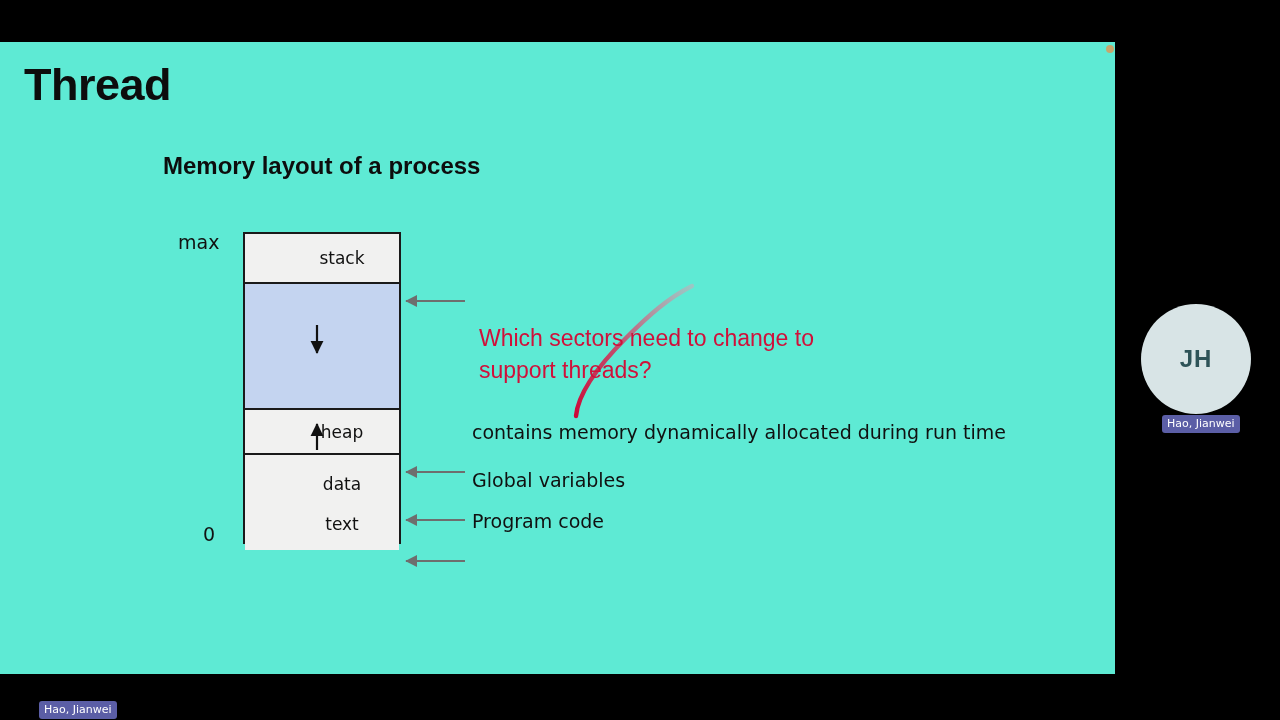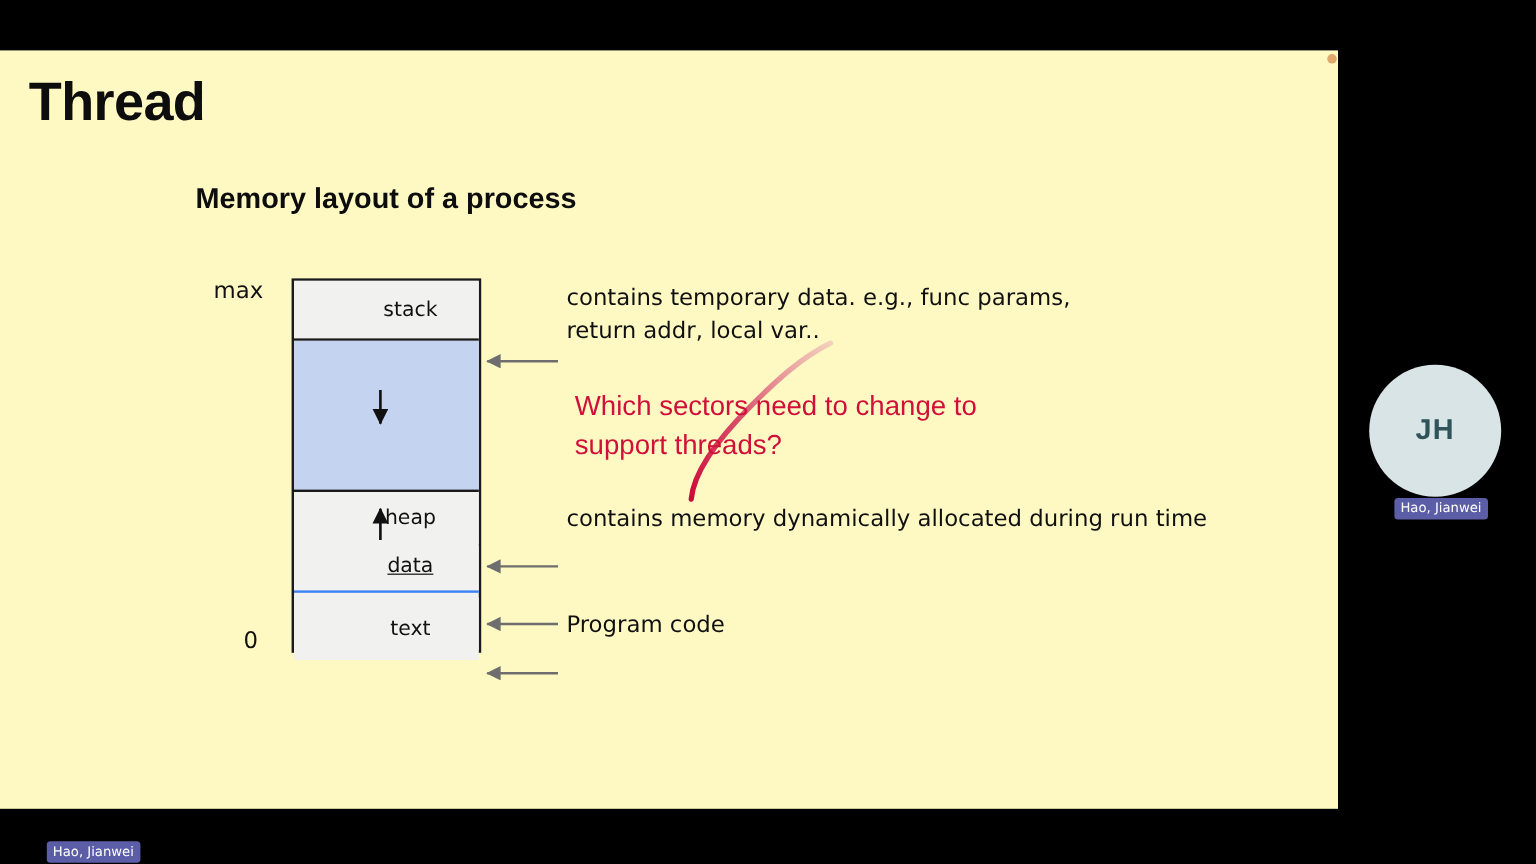--- a/index.html
+++ b/index.html
@@ -24,21 +24,21 @@
     background: #000000;
   }
 
   
   #slide {
     position: absolute;
     left: 0;
     top: 42px;
     width: 1115px;
     height: 632px;
-    background: #fef9c3;
+    background: #5eead4;
     overflow: hidden;
   }
 
   
   .slide-dot {
     position: absolute;
     left: 1106px;
     top: 45px;
     width: 8px;
     height: 8px;
@@ -105,21 +105,21 @@
     align-items: center;
     justify-content: center;
     font-size: 17px;
     color: #111111;
     font-family: "DejaVu Sans", sans-serif;
     padding-left: 40px;
   }
   .seg-stack { top: 0px;   height: 50px; border-bottom: 2px solid #1a1a1a; }
   .seg-gap   { top: 50px;  height: 126px; background: #c4d4f0; border-bottom: 2px solid #1a1a1a; }
   .seg-heap  { top: 176px; height: 45px; border-bottom: 2px solid #1a1a1a; }
-  .seg-data  { top: 217px; height: 43px; border-bottom: 2px solid #3b82f6; text-decoration: underline; }
+  .seg-data  { top: 229px; height: 43px; border-bottom: 2px solid #3b82f6; }
   .seg-text  { top: 264px; height: 52px; }
 
   
   .annot {
     position: absolute;
     font-size: 19px;
     color: #101010;
     font-family: "DejaVu Sans", sans-serif;
     line-height: 1.47;
     white-space: pre-line;
@@ -218,23 +218,22 @@
 
         <line x1="317" y1="408" x2="317" y2="382" stroke="#111111" stroke-width="2.2" marker-end="url(#blk)"></line>
 
         <line x1="465" y1="259" x2="406" y2="259" stroke="#6e6e6e" stroke-width="2" marker-end="url(#gry)"></line>
         <line x1="465" y1="430" x2="406" y2="430" stroke="#6e6e6e" stroke-width="2" marker-end="url(#gry)"></line>
         <line x1="465" y1="478" x2="406" y2="478" stroke="#6e6e6e" stroke-width="2" marker-end="url(#gry)"></line>
         <line x1="465" y1="519" x2="406" y2="519" stroke="#6e6e6e" stroke-width="2" marker-end="url(#gry)"></line>
       </svg>
     </div>
 
-    <div class="annot annot-stack">contains temporary data. e.g., func params,
-return addr, local var..</div>
     <div class="annot annot-heap">contains memory dynamically allocated during run time</div>
+    <div class="annot annot-data">Global variables</div>
     <div class="annot annot-text">Program code</div>
 
     <svg width="1115" height="632" style="position:absolute;left:0;top:0;pointer-events:none;">
       <defs>
         <linearGradient id="inkfade" x1="0" y1="1" x2="1" y2="0">
           <stop offset="0%" stop-color="#cc0a38" stop-opacity="1"></stop>
           <stop offset="45%" stop-color="#d4335b" stop-opacity=".85"></stop>
           <stop offset="100%" stop-color="#e79bb0" stop-opacity=".45"></stop>
         </linearGradient>
       </defs>

